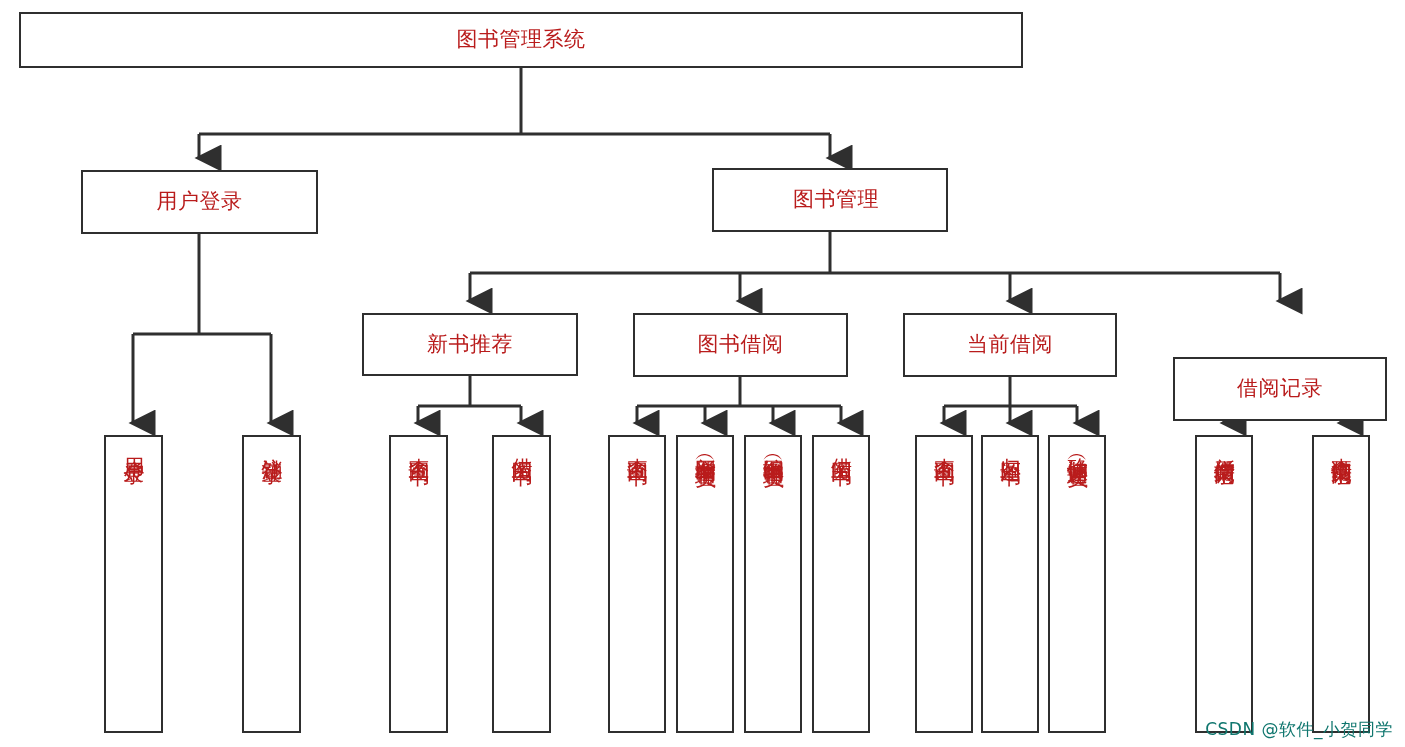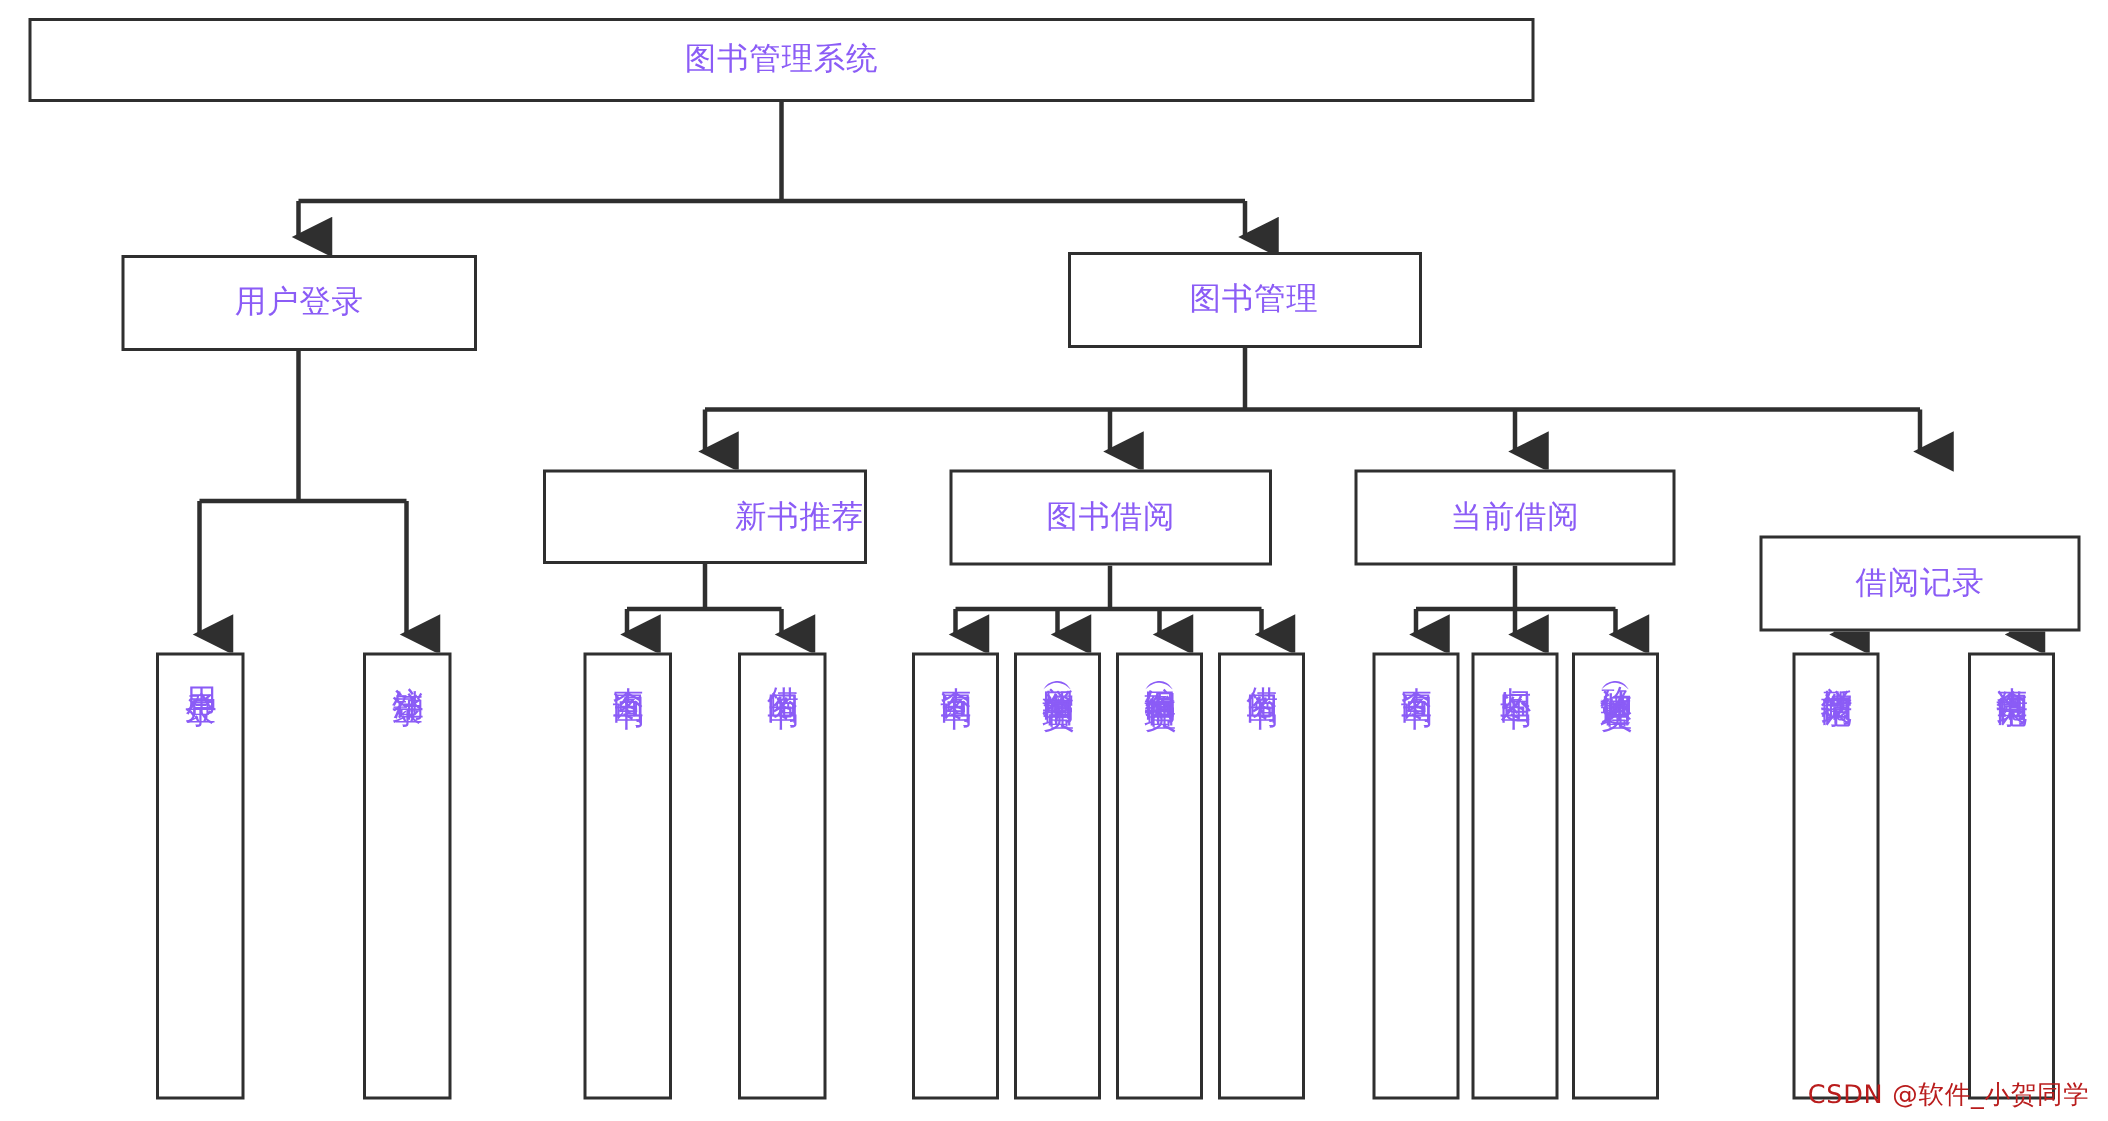--- a/index.html
+++ b/index.html
@@ -33,21 +33,21 @@
     display: flex;
     align-items: center;
     justify-content: center;
     color: #1b1b1b;
     z-index: 2;
   }
   .node-label {
     display: block;
     text-align: center;
     line-height: 1.04;
-    color: #8b5cf6;
+    color: #b91c1c;
     white-space: nowrap;
   }
   .node.horizontal .node-label {
     font-size: 21px;
     letter-spacing: 0.5px;
   }
   .node.vertical {
     align-items: flex-start;
     padding-top: 4px;
   }
@@ -60,21 +60,21 @@
     margin: 0 auto;
   }
   .node.vertical.long .node-label {
     letter-spacing: 1.5px;
   }
   .watermark {
     position: absolute;
     right: 12px;
     bottom: 6px;
     font-size: 17px;
-    color: #b91c1c;
+    color: #0f766e;
     letter-spacing: 0.5px;
     z-index: 5;
     white-space: nowrap;
   }
 </style>
 </head>
 <body>
 
 <div id="diagram-root">
 
@@ -132,21 +132,21 @@
     <span class="node-label">图书管理系统</span>
   </div>
 
   <div class="node horizontal" style="left:81px; top:170px; width:237px; height:64px;">
     <span class="node-label">用户登录</span>
   </div>
   <div class="node horizontal" style="left:712px; top:168px; width:236px; height:64px;padding-left:12px;">
     <span class="node-label">图书管理</span>
   </div>
 
-  <div class="node horizontal" style="left:362px; top:313px; width:216px; height:63px;justify-content:flex-end;">
+  <div class="node horizontal" style="left:362px; top:313px; width:216px; height:63px;">
     <span class="node-label">新书推荐</span>
   </div>
   <div class="node horizontal" style="left:633px; top:313px; width:215px; height:64px;">
     <span class="node-label">图书借阅</span>
   </div>
   <div class="node horizontal" style="left:903px; top:313px; width:214px; height:64px;">
     <span class="node-label">当前借阅</span>
   </div>
   <div class="node horizontal" style="left:1173px; top:313px; width:214px; height:64px;margin-top:44px;">
     <span class="node-label">借阅记录</span>

